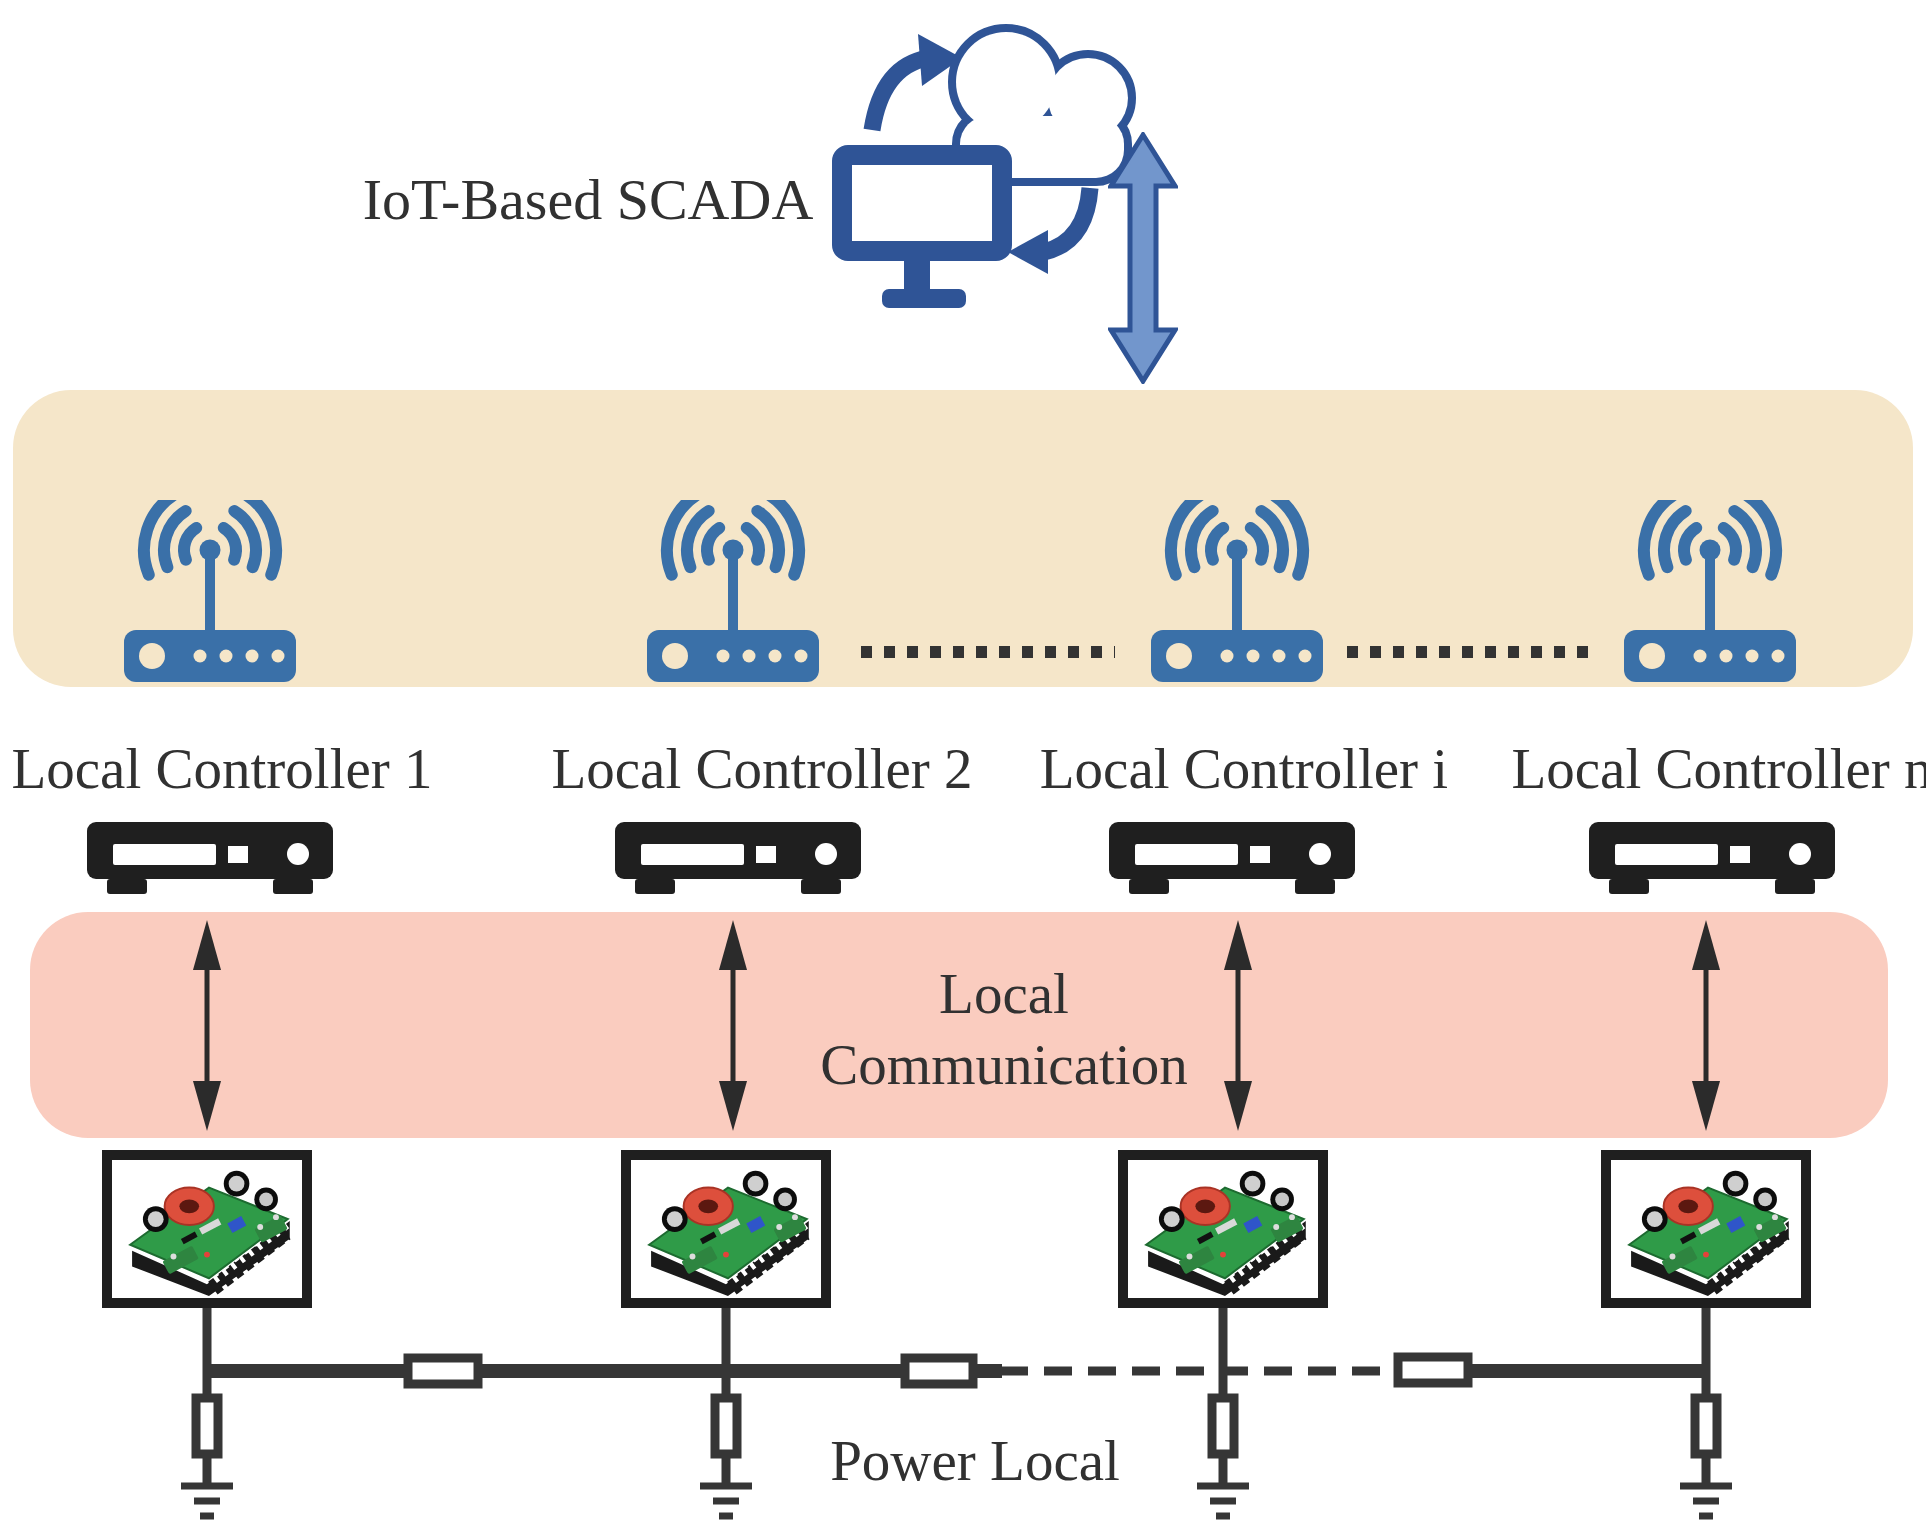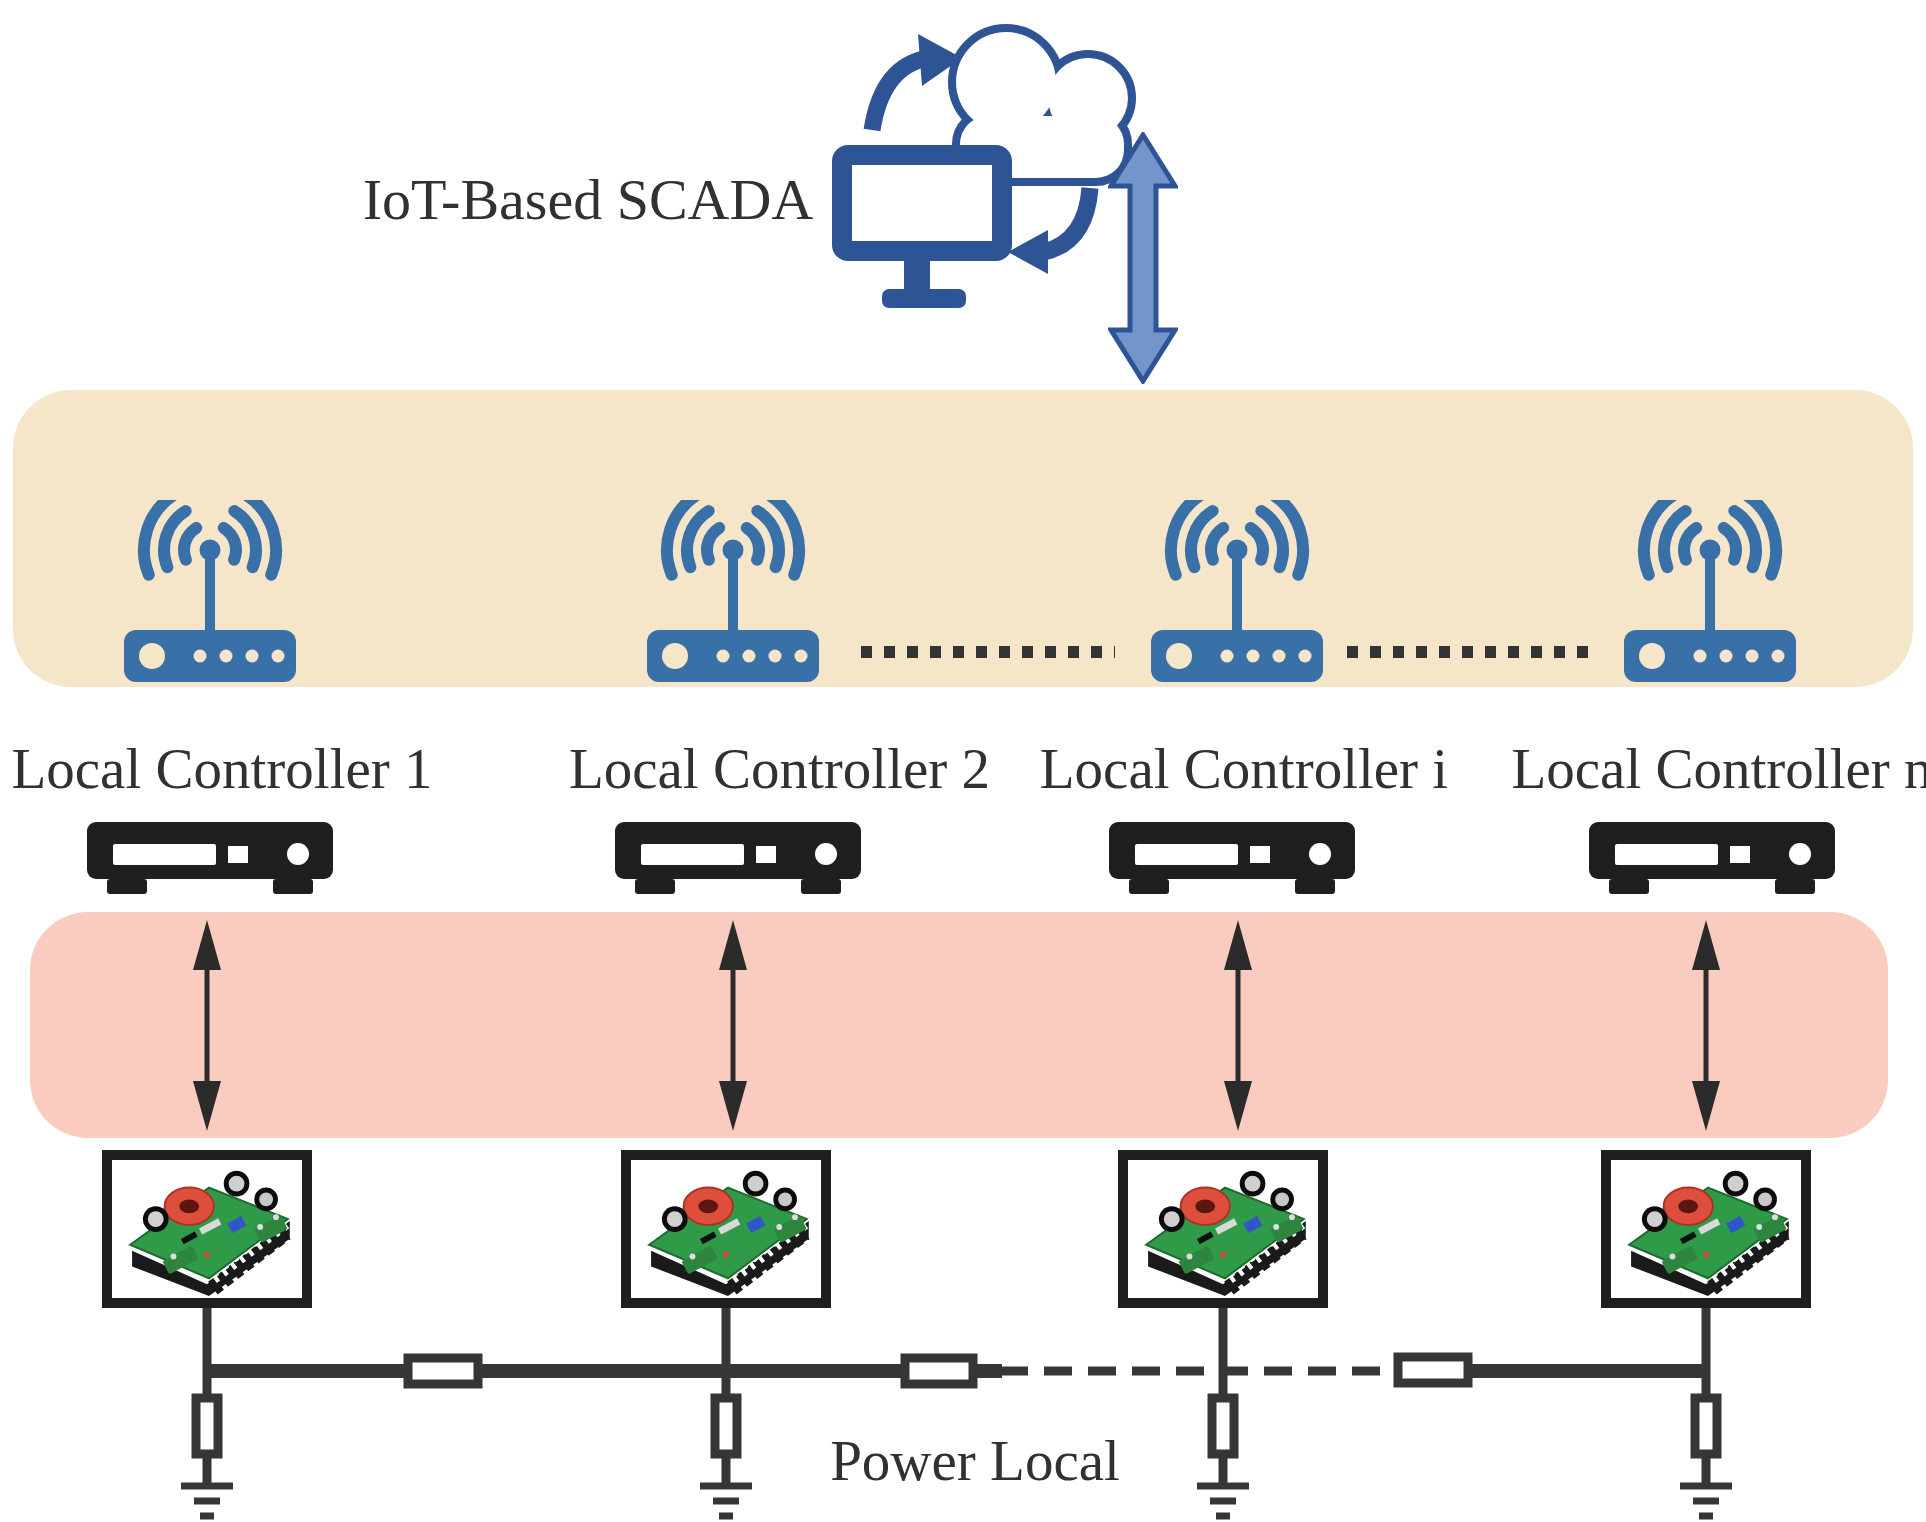--- a/index.html
+++ b/index.html
@@ -149,38 +149,42 @@
       <use href="#sym-router"></use>
     </svg>
   <svg class="abs" style="left:1602px;top:500px;width:216px;height:182px;">
       <use href="#sym-router"></use>
     </svg>
 
   <div class="dotline" style="left:861px;width:254px;"></div>
   <div class="dotline" style="left:1347px;width:243px;"></div>
 
   <div class="txt ctrl-label abs" style="left:-18px;top:736px;">Local Controller 1</div>
-  <div class="txt ctrl-label abs" style="left:510px;top:736px;text-align:right;">Local Controller 2</div>
+  <div class="txt ctrl-label abs" style="left:522px;top:736px;">Local Controller 2</div>
   <div class="txt ctrl-label abs" style="left:1004px;top:736px;">Local Controller i</div>
   <div class="txt ctrl-label abs" style="left:1482px;top:736px;">Local Controller n</div>
 
   <svg class="abs" style="left:87px;top:822px;width:246px;height:74px;">
       <use href="#sym-stb"></use>
     </svg>
   <svg class="abs" style="left:615px;top:822px;width:246px;height:74px;">
       <use href="#sym-stb"></use>
     </svg>
   <svg class="abs" style="left:1109px;top:822px;width:246px;height:74px;">
       <use href="#sym-stb"></use>
     </svg>
   <svg class="abs" style="left:1589px;top:822px;width:246px;height:74px;">
       <use href="#sym-stb"></use>
     </svg>
 
   <div class="band band-pink"></div>
+  <div class="txt local-comm-text abs" style="left:754px;top:958px;width:500px;">
+    <div>Local</div>
+    <div>Communication</div>
+  </div>
 
   <svg class="abs" style="left:185px;top:918px;width:44px;height:215px;">
       <use href="#sym-varrow"></use>
     </svg>
   <svg class="abs" style="left:711px;top:918px;width:44px;height:215px;">
       <use href="#sym-varrow"></use>
     </svg>
   <svg class="abs" style="left:1216px;top:918px;width:44px;height:215px;">
       <use href="#sym-varrow"></use>
     </svg>

